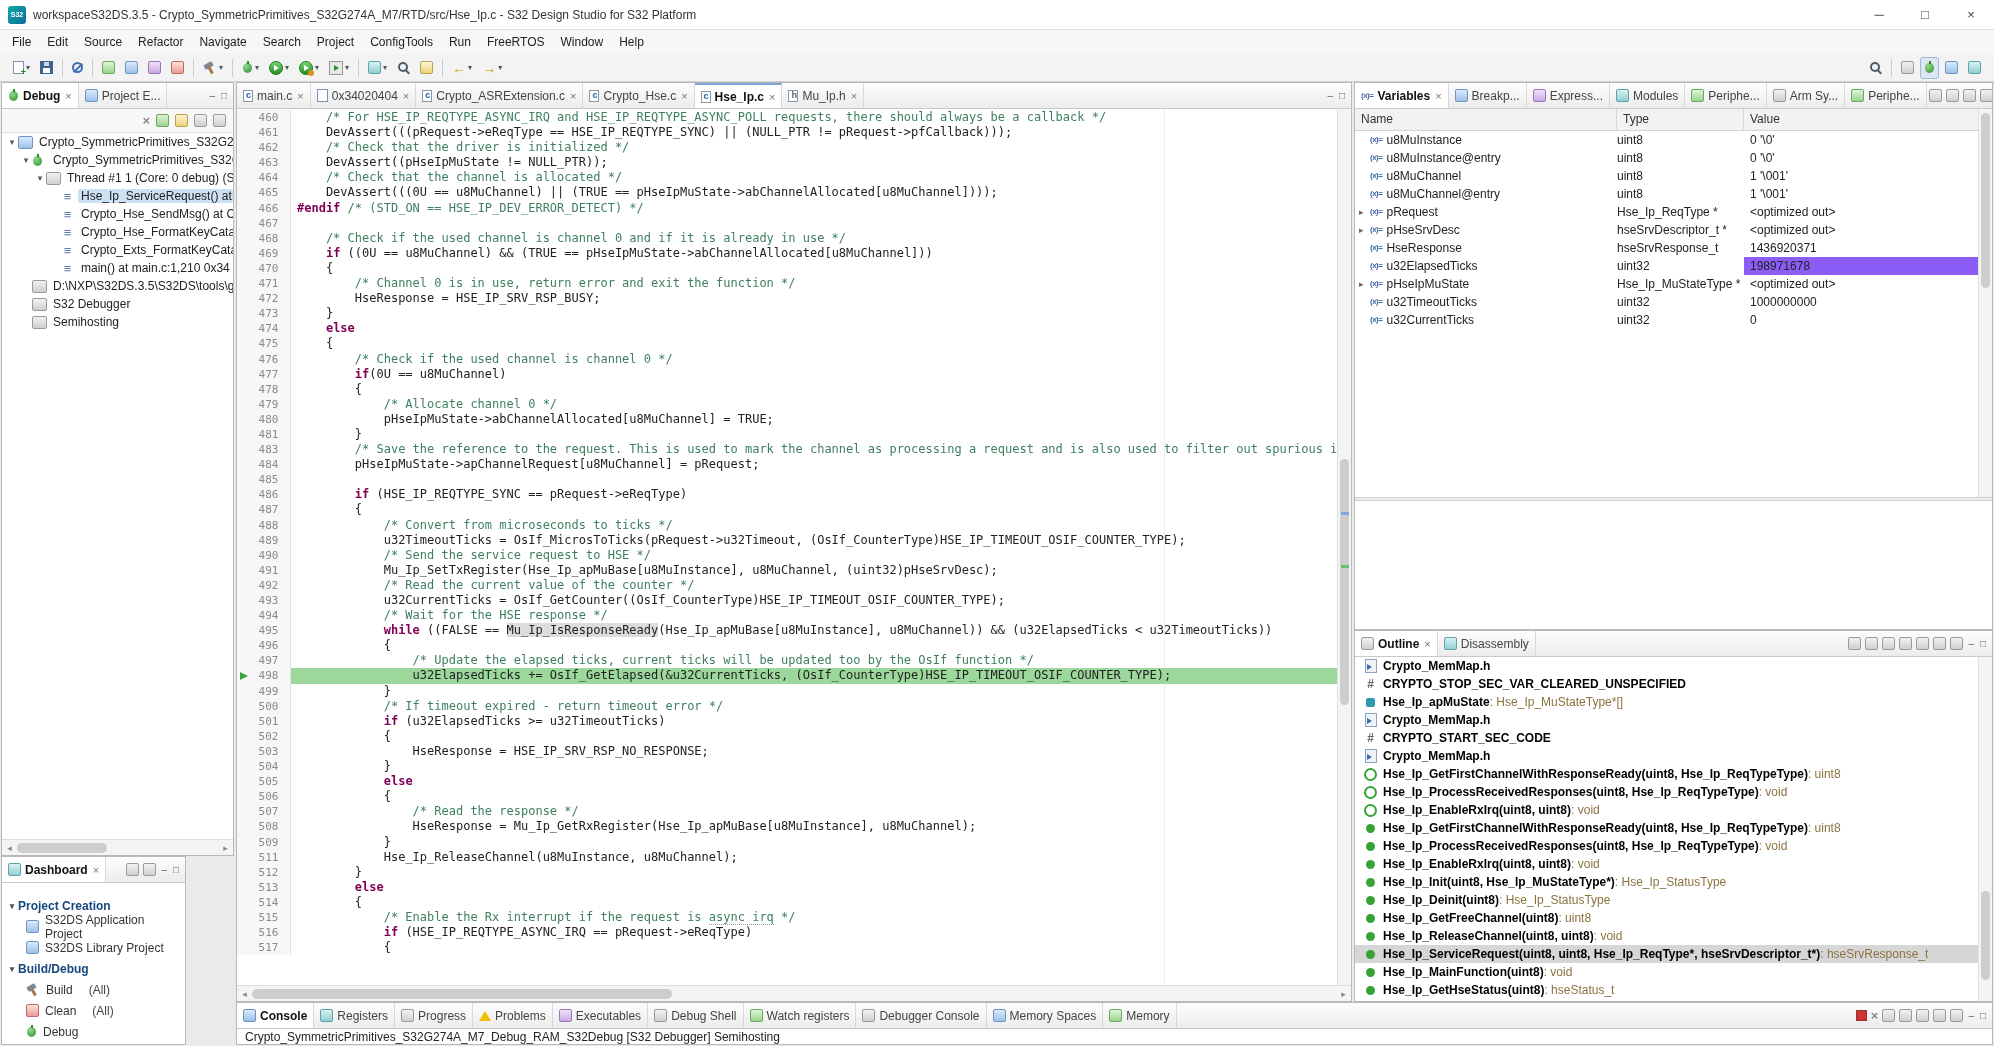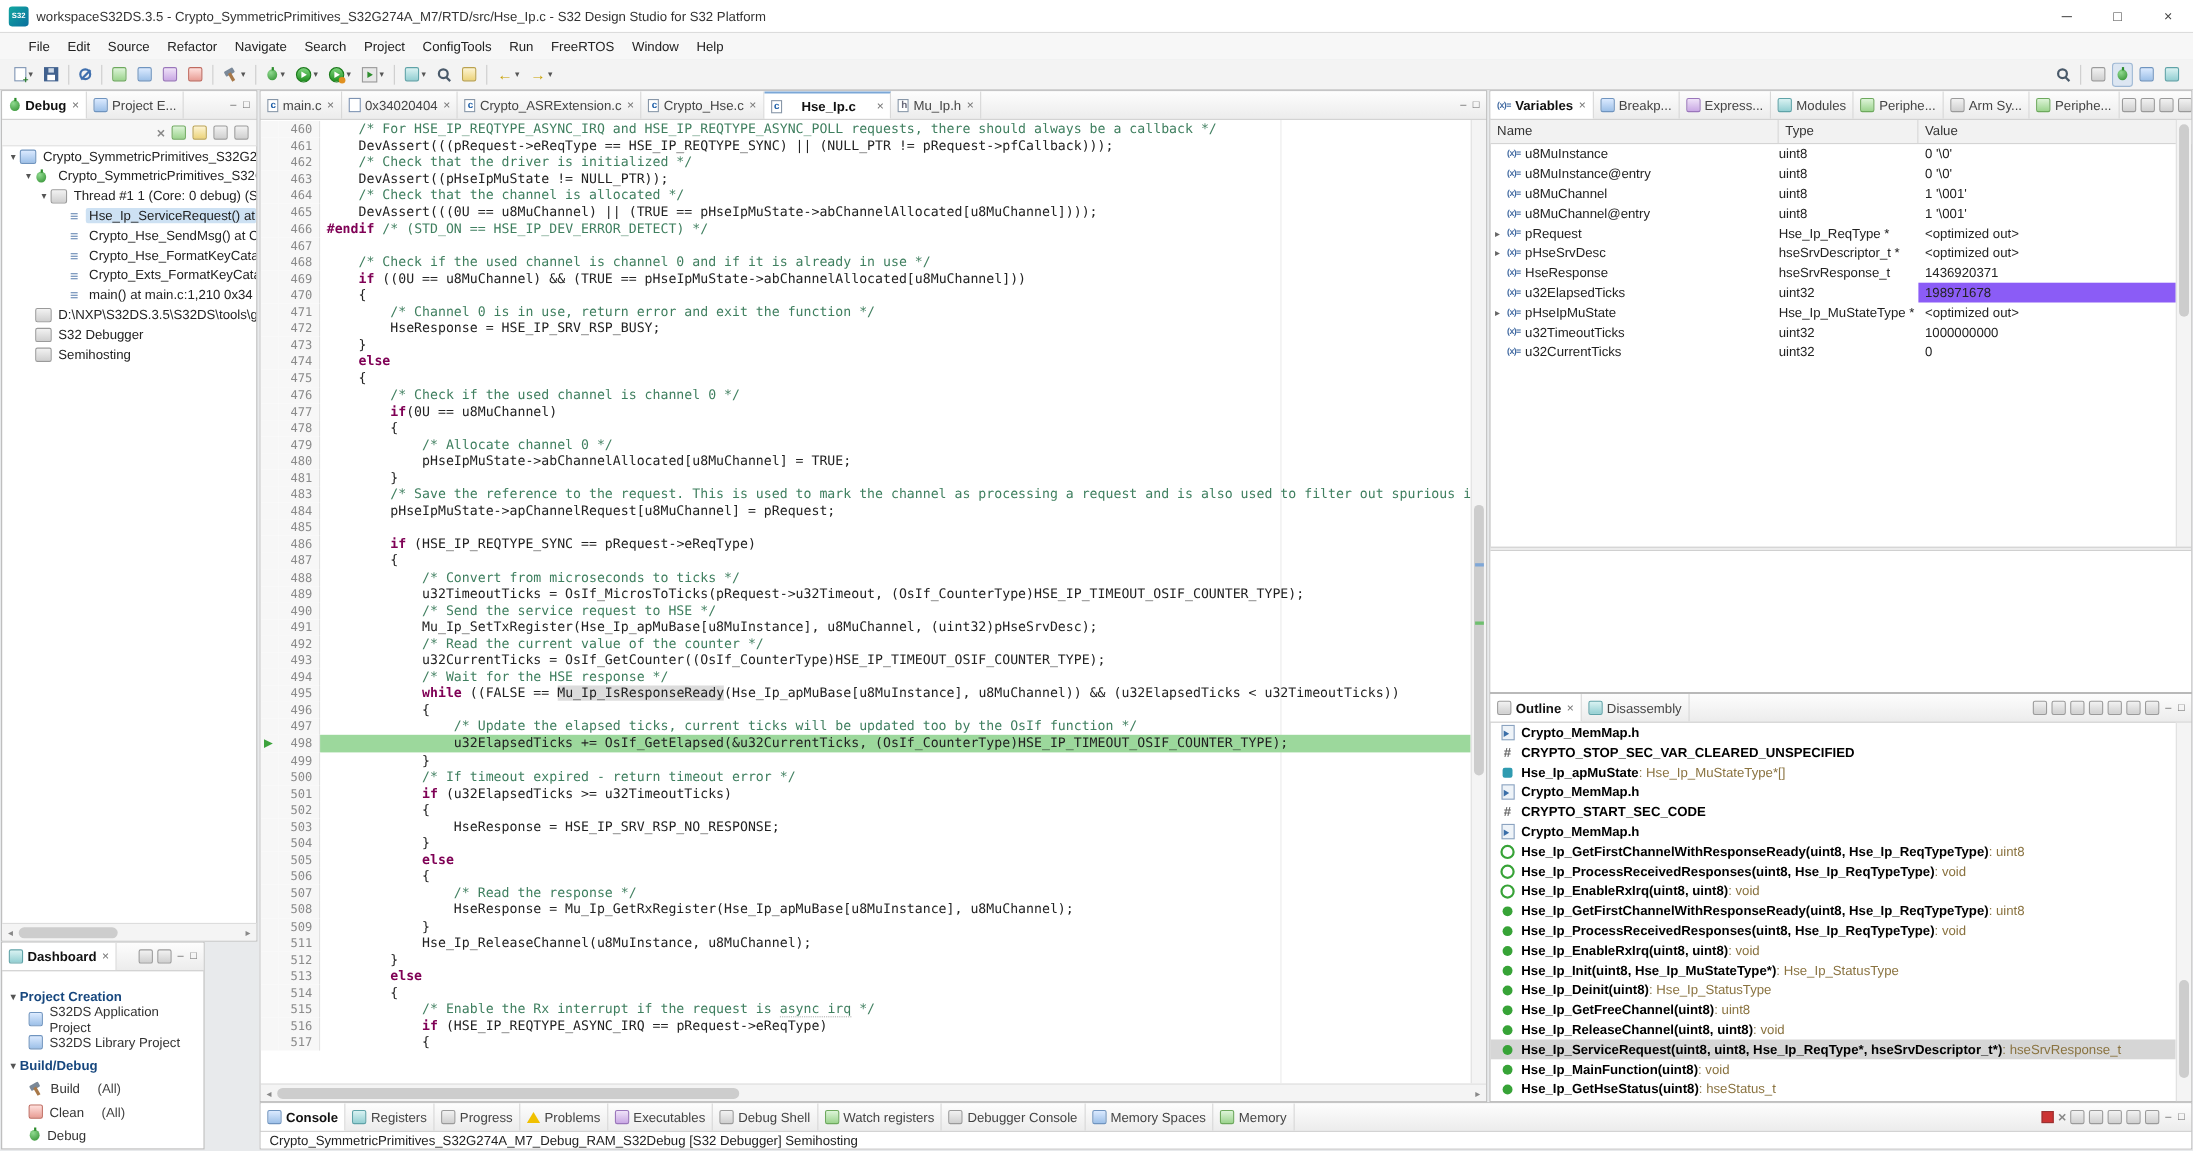--- a/index.html
+++ b/index.html
@@ -14,21 +14,21 @@
     border-bottom:1px solid #dcdcdc; display:flex; align-items:center; }
   .app-ic { width:18px; height:18px; margin:0 7px 0 8px; border-radius:3px; flex:none;
     background:linear-gradient(135deg,#12a7a0,#0a6f9e); color:#fff; font-size:7px; font-weight:bold;
     display:flex; align-items:center; justify-content:center; }
   #title-text { color:#333; white-space:nowrap; overflow:hidden; }
   .wbtns { margin-left:auto; display:flex; height:100%; }
   .wbtn { width:46px; height:100%; display:flex; align-items:center; justify-content:center;
     font-size:13px; color:#444; }
 
   #menubar { position:absolute; left:0; top:30px; width:1994px; height:24px; background:#f7f7f7;
-    display:flex; align-items:center; padding-left:18px; }
+    display:flex; align-items:center; padding-left:4px; }
   .menu-item { padding:3px 8px; color:#222; }
 
   #toolbar { position:absolute; left:0; top:54px; width:1994px; height:28px; background:#f3f3f3;
     border-bottom:1px solid #cfcfcf; display:flex; align-items:center; justify-content:space-between;
     padding:0 8px; }
   #toolbar-left, #toolbar-right { display:flex; align-items:center; height:100%; }
   .tbtn { display:flex; align-items:center; height:22px; padding:0 3px; margin:0 1px; border-radius:3px; border:1px solid transparent; }
   .tbtn.active { background:#dce6f2; border-color:#9fb8d4; }
   .tb-sep { width:1px; height:18px; background:#cdcdcd; margin:0 4px; }
   .dd { font-size:8px; color:#555; margin-left:2px; }
@@ -90,21 +90,21 @@
   #dashboard      { left:1px;    top:856px; width:185px;  height:189px; }
   #editor         { left:236px;  top:82px;  width:1116px; height:920px; }
   #variables-view { left:1354px; top:82px;  width:639px;  height:548px; }
   #outline-view   { left:1354px; top:630px; width:639px;  height:372px; }
   #console-view   { left:236px;  top:1002px; width:1757px; height:43px; }
 
   .vtabs { height:26px; background:linear-gradient(#fdfdfd,#ececec); border-bottom:1px solid #c9c9c9;
     display:flex; align-items:stretch; overflow:hidden; white-space:nowrap; }
   .vtab { display:flex; align-items:center; padding:0 6px; border-right:1px solid #d8d8d8; color:#444; flex:none; }
   .vtab.sel { background:#fff; color:#111; font-weight:bold; }
-  #editor-tabs .vtab.sel { border-top:2px solid #7ba7d7;gap:14px; }
+  #editor-tabs .vtab.sel { border-top:2px solid #7ba7d7; }
   .tic { margin-right:4px; display:inline-flex; }
   .tclose { margin-left:5px; color:#777; font-size:11px; font-weight:normal; }
   .vtools { margin-left:auto; display:flex; align-items:center; padding-right:3px; flex:none; }
   .vtool { margin:0 2px; display:inline-flex; }
   .minmax { font-size:10px; color:#666; margin:0 3px; }
 
   .vtoolbar { height:24px; background:#f7f7f7; border-bottom:1px solid #e0e0e0;
     display:flex; align-items:center; justify-content:flex-end; padding-right:4px; }
   .vtoolbar .vtool { margin:0 3px; }
 
@@ -128,21 +128,21 @@
   .db-item { height:21px; display:flex; align-items:center; padding-left:24px; color:#333; }
   .db-item .icn { margin-right:6px; }
   .db-sfx { margin-left:16px; color:#444; }
 
   
   #code-wrap { position:absolute; top:26px; left:0; right:0; bottom:16px; background:#fff; overflow:hidden; }
   #code-lines { position:absolute; left:0; top:1px; right:14px; }
   .code-row { display:flex; height:15.1px; line-height:15.1px; font-family:"DejaVu Sans Mono",monospace;
     font-size:12px; white-space:pre; }
   .code-marg { width:16px; flex:none; background:#f7f7f7; position:relative; }
-  .code-num { width:38px; flex:none; background:#f7f7f7; color:#8a8a8a; text-align:right; padding-right:6px;
+  .code-num { width:38px; flex:none; background:#f7f7f7; color:#8a8a8a; text-align:center; padding-right:6px;
     border-right:1px solid #e2e2e2; font-size:11px; }
   .code-text { flex:1; padding-left:6px; overflow:hidden; }
   .code-row.cur .code-text { background:#9cd89c; }
   .ip-arrow { position:absolute; left:3px; top:4px; width:0; height:0; border-left:8px solid #3da33d;
     border-top:4px solid transparent; border-bottom:4px solid transparent; }
   .tk-c { color:#3f7f5f; }
   .tk-k { color:#7f0055; font-weight:bold; }
   .tk-pp { color:#7f0055; font-weight:bold; }
   .tk-hl { background:#dcdcdc; }
   .tk-cu { color:#3f7f5f; border-bottom:1px dotted #999; }

